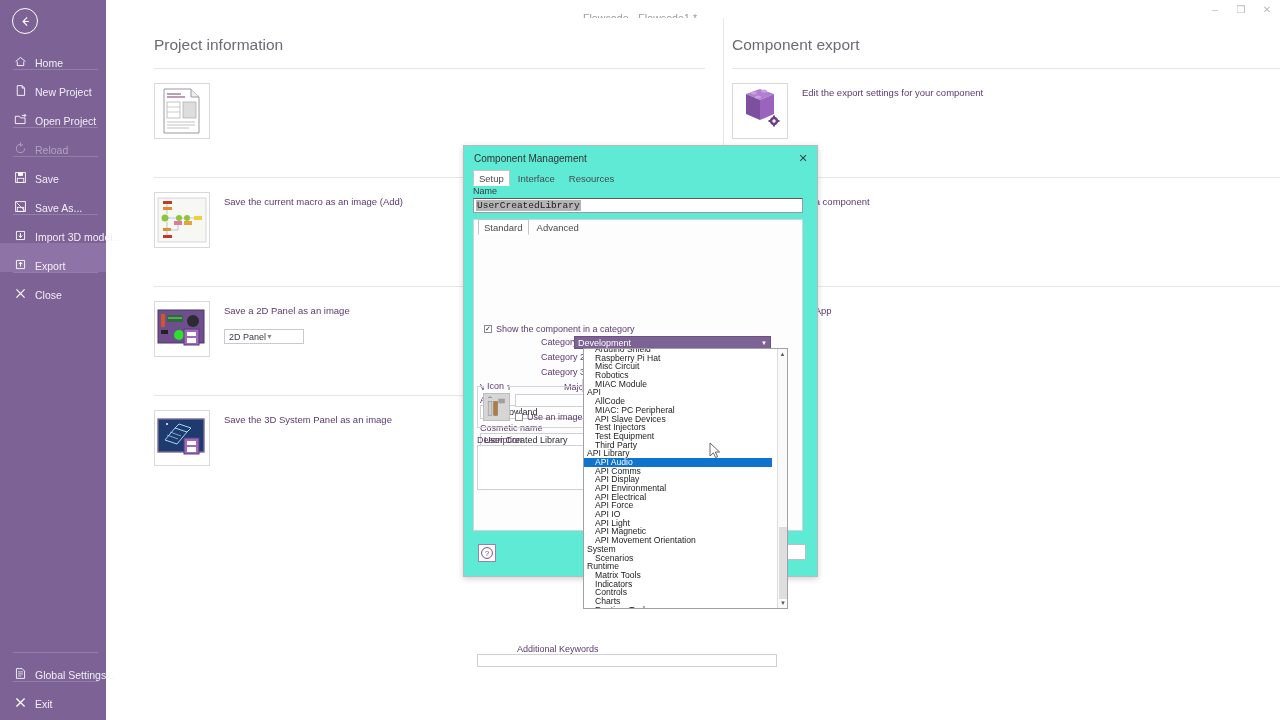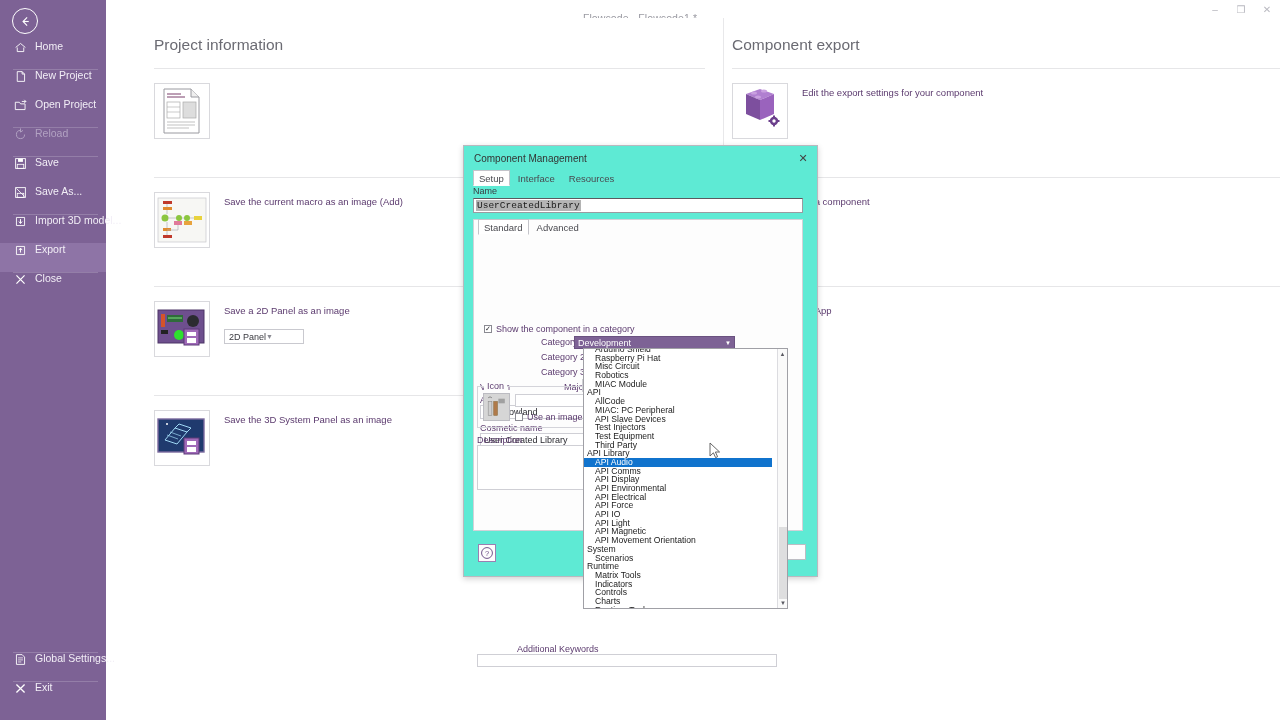--- a/index.html
+++ b/index.html
@@ -37,21 +37,21 @@
   #backbtn {
     position: absolute; top: 8px; left: 12px;
     width: 26px; height: 26px; border-radius: 50%;
     border: 1.4px solid #ffffff;
     display: flex; align-items: center; justify-content: center;
     color: #fff; font-size: 14px; line-height: 1;
   }
   .navlist { position: absolute; top: 40px; left: 0; width: 106px; }
   .navitem {
     position: relative;
-    height: 29px; display: flex; align-items: flex-start;
+    height: 29px; display: flex; align-items: flex-end;
     padding-left: 13px; color: #f2eef6; font-size: 10.5px;
     white-space: nowrap;
   }
   .navitem .ic {
     width: 15px; height: 15px; margin-right: 7px;
     display: flex; align-items: center; justify-content: center;
     flex: 0 0 15px;
   }
   .navitem.sep::before {
     content: ""; position: absolute; top: 0; left: 13px; right: 8px;
@@ -155,21 +155,21 @@
   .combo .car { color: #8a8a92; font-size: 7px; }
 
   .chk { display: flex; align-items: center; font-size: 9px; color: #5b3a6e; }
   .chkbox {
     width: 8px; height: 8px; border: 1px solid #8a8a92; background: #fff;
     margin-right: 4px; display: flex; align-items: center; justify-content: center;
     font-size: 7px; color: #2a2a30; line-height: 8px;
   }
 
   #cat1combo {
-    position: absolute; left: 110px; top: 190px; width: 161px; height: 13px;
+    position: absolute; left: 110px; top: 190px; width: 197px; height: 13px;
     background: #7d6295; border: 1px solid #6a5280; color: #fff;
     font-size: 9px; display: flex; align-items: center; justify-content: space-between;
     padding: 0 3px; z-index: 60;
   }
 
   
   #dropdown {
     position: absolute; left: 583px; top: 348px; width: 205px; height: 261px;
     background: #fff; border: 1px solid #a0a0a6; z-index: 70; overflow: hidden;
     font-size: 8.6px; color: #1a1a1a;

